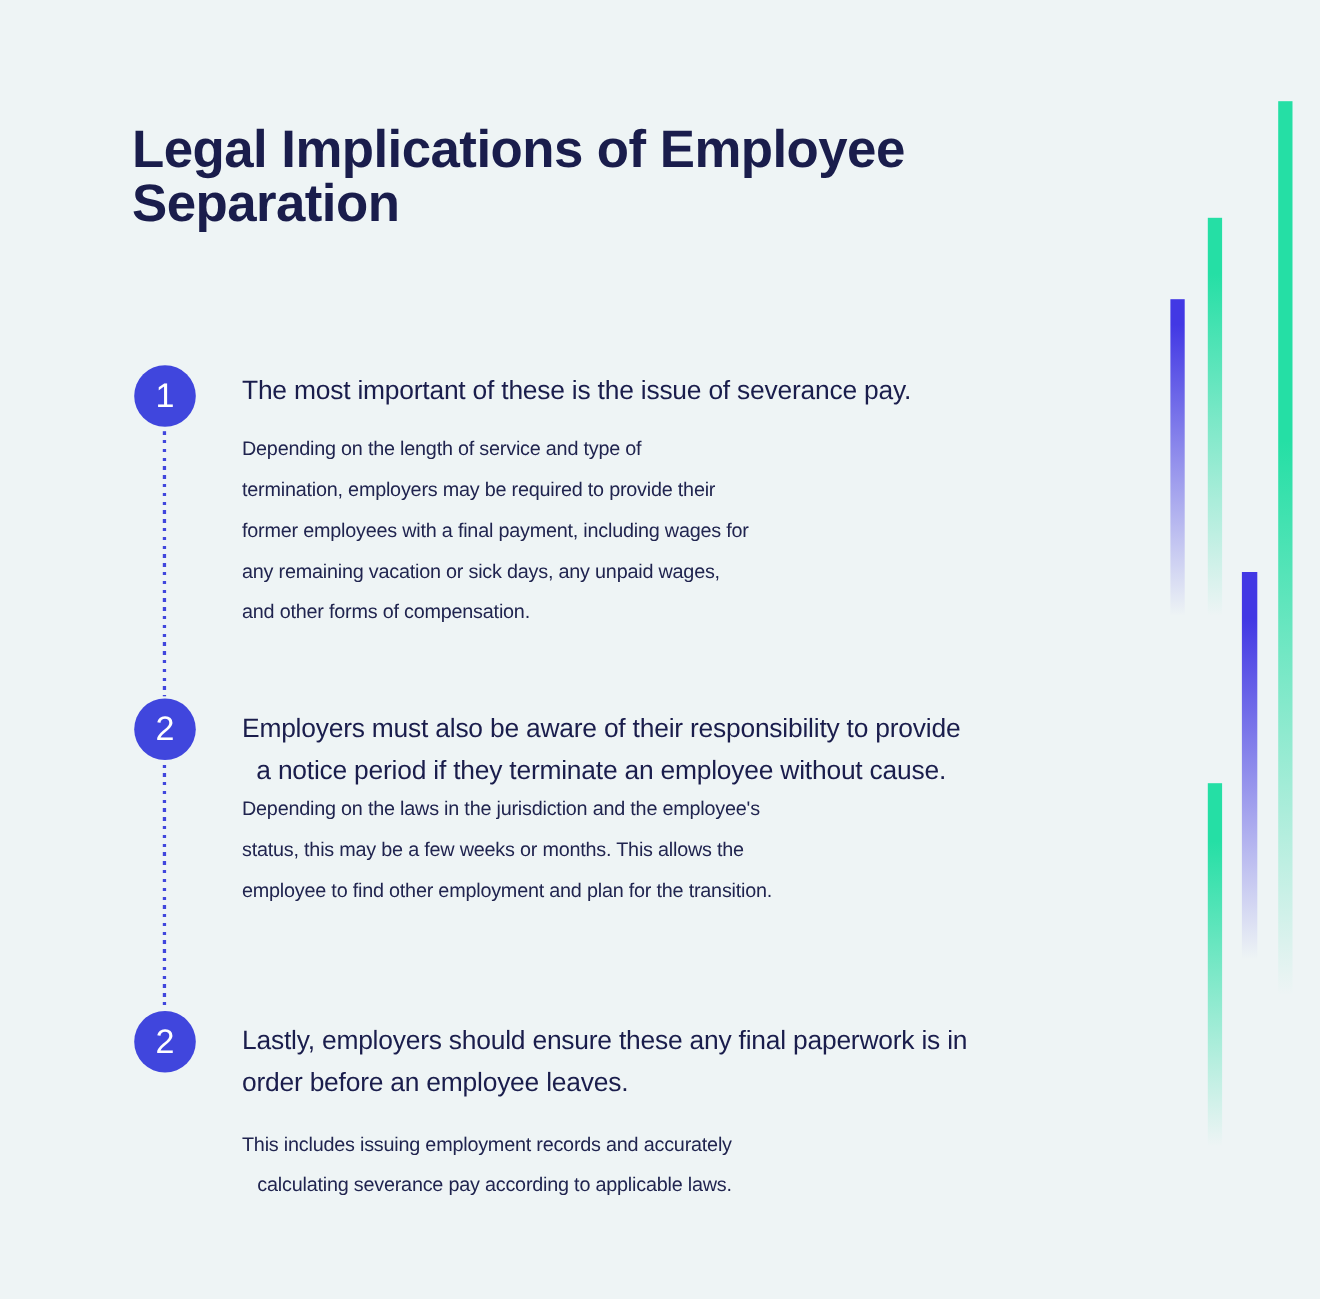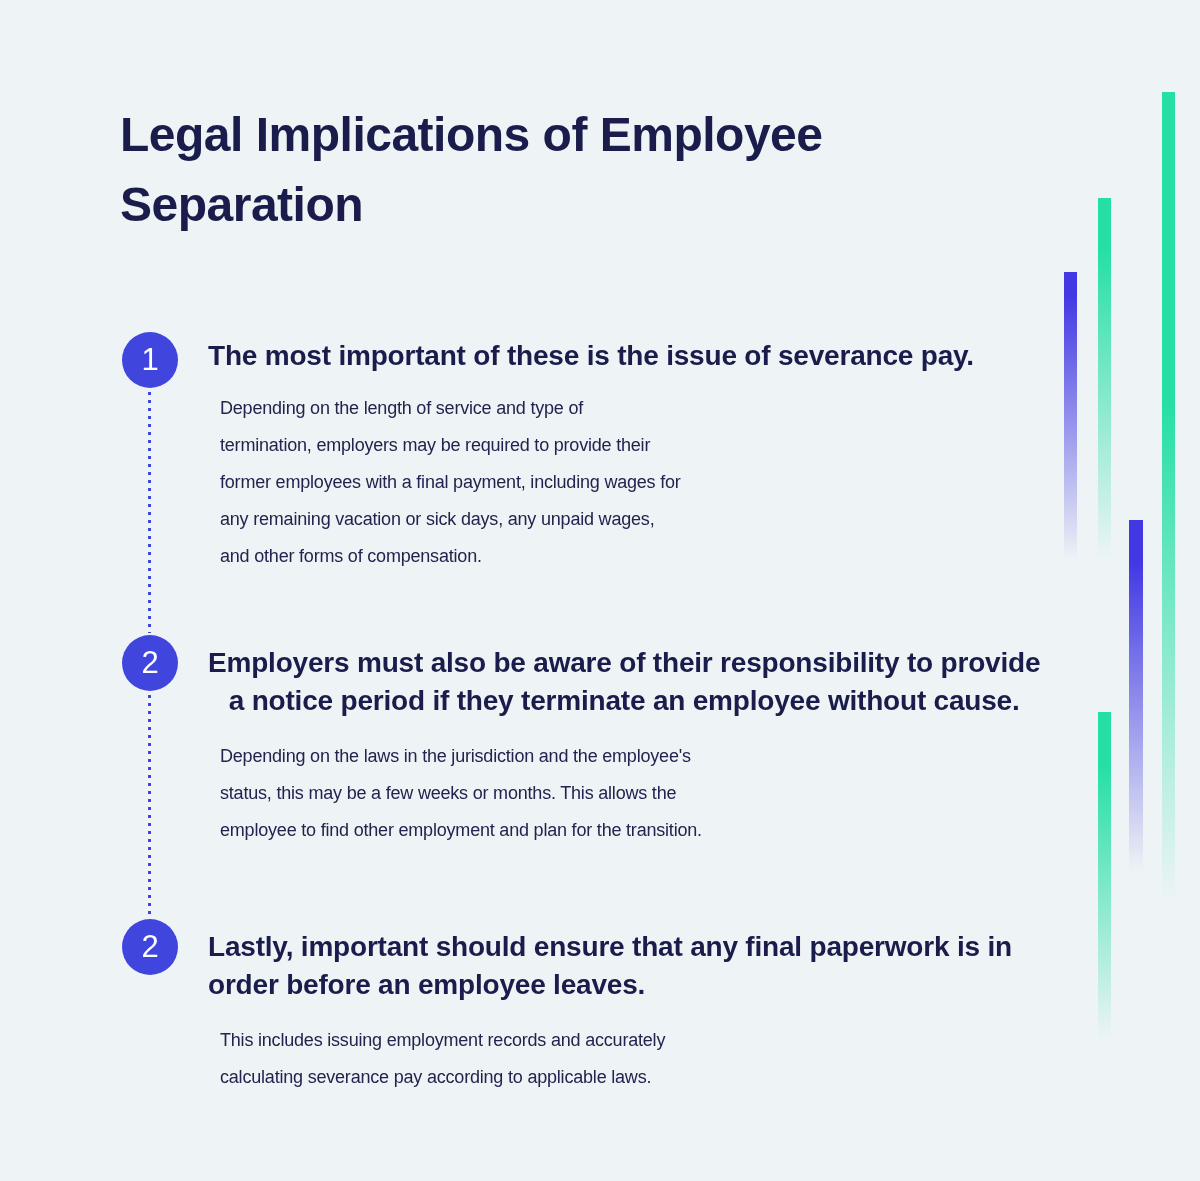--- a/index.html
+++ b/index.html
@@ -19,23 +19,23 @@
     position: relative;
     width: 1200px;
     height: 1181px;
     background: var(--page-bg);
     overflow: hidden;
   }
 
   .page-title {
     position: absolute;
     left: 120px;
-    top: 100px;
+    top: 112px;
     font-size: 48px;
-    line-height: 70px;
+    line-height: 49px;
     font-weight: 700;
     color: var(--heading-navy);
     white-space: pre-line;
     letter-spacing: -0.5px;
   }
 
   
   .bar { position: absolute; }
   .bar-green-tall {
     left: 1162px; top: 92px; width: 13px; height: 813px;
@@ -82,44 +82,44 @@
       to bottom,
       var(--circle-blue) 0px, var(--circle-blue) 3px,
       transparent 3px, transparent 8px);
   }
   .connector-1 { top: 392px; height: 241px; }
   .connector-2 { top: 695px; height: 221px; }
 
   
   .step-heading {
     position: absolute;
-    left: 208px;
-    font-size: 28px;
+    left: 220px;
+    font-size: 24px;
     line-height: 38px;
-    font-weight: 700;
+    font-weight: 400;
     color: var(--heading-navy);
     white-space: pre-line;
     letter-spacing: -0.2px;
   }
   .step-body {
     position: absolute;
     left: 220px;
     font-size: 18px;
     line-height: 37px;
     font-weight: 400;
     color: var(--body-navy);
     white-space: pre-line;
     letter-spacing: -0.2px;
   }
   .heading-1 { top: 337px; }
   .body-1    { top: 390px; }
   .heading-2 { top: 644px; text-align: center; }
-  .body-2    { top: 738px; }
+  .body-2    { top: 717px; }
   .heading-3 { top: 928px; }
-  .body-3    { top: 1022px; }
+  .body-3    { top: 1022px; text-align: right; }
 </style>
 </head>
 <body>
 
 <div class="page">
 
   <div class="bar bar-green-tall"></div>
   <div class="bar bar-green-mid"></div>
   <div class="bar bar-blue-upper"></div>
   <div class="bar bar-blue-lower"></div>
@@ -148,18 +148,18 @@
 former employees with a final payment, including wages for
 any remaining vacation or sick days, any unpaid wages,
 and other forms of compensation.</div>
 
   <div class="step-heading heading-2">Employers must also be aware of their responsibility to provide
 a notice period if they terminate an employee without cause.</div>
   <div class="step-body body-2">Depending on the laws in the jurisdiction and the employee's
 status, this may be a few weeks or months. This allows the
 employee to find other employment and plan for the transition.</div>
 
-  <div class="step-heading heading-3">Lastly, important should ensure that any final paperwork is in
+  <div class="step-heading heading-3">Lastly, employers should ensure these any final paperwork is in
 order before an employee leaves.</div>
   <div class="step-body body-3">This includes issuing employment records and accurately
 calculating severance pay according to applicable laws.</div>
 
 </div>
 
 </body></html>

